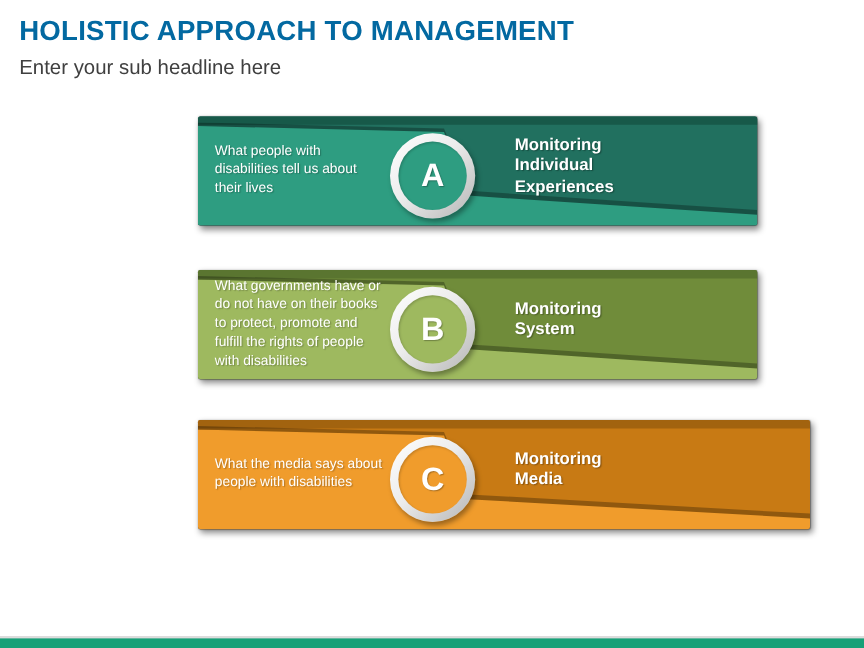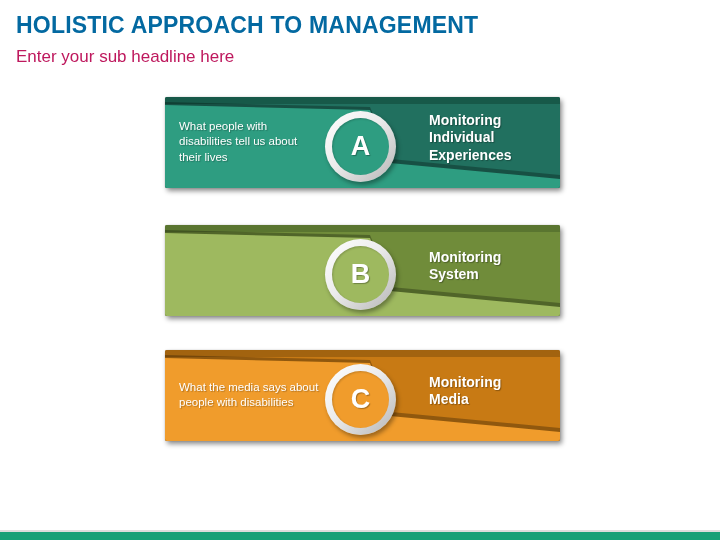--- a/index.html
+++ b/index.html
@@ -10,24 +10,24 @@
     position:relative;
     overflow:hidden;
   }
   .slide-title{
     position:absolute;left:16px;top:12px;
     font-size:23px;font-weight:bold;color:#0369a1;
     letter-spacing:.2px;
   }
   .slide-subtitle{
     position:absolute;left:16px;top:47px;
-    font-size:17px;color:#be185d;
+    font-size:17px;color:#404040;
   }
   .banner{
-    position:absolute;left:165px;width:395px;height:91px;
+    position:absolute;left:165px;width:466px;height:91px;
     background:var(--dark);
     border-radius:2px;
     box-shadow:2px 3px 5px rgba(0,0,0,.45), 0 0 1px rgba(0,0,0,.35);
   }
   .banner .top-strip{
     position:absolute;left:0;top:0;right:0;height:7px;
     background:var(--darker);
     border-radius:2px 2px 0 0;
   }
   .banner .ribbon-shadow{
@@ -66,21 +66,21 @@
     background:var(--light);
     display:flex;align-items:center;justify-content:center;
     box-shadow:inset 1px 1px 2px rgba(0,0,0,.18);
   }
   .badge .letter{
     color:#ffffff;font-size:27px;font-weight:bold;
     text-shadow:1px 1px 1px rgba(0,0,0,.3);
   }
   #banner-a{top:97px;}
   #banner-b{top:225px;}
-  #banner-c{top:350px;}
+  #banner-c{top:350px;padding-left:44px;}
   .footer-bar{
     position:absolute;left:0;right:0;bottom:0;height:8px;
     box-shadow:0 -2px 0 #dcdcdc;
   }
 </style>
 </head>
 <body>
 
 <div class="slide-title">HOLISTIC APPROACH TO MANAGEMENT</div>
 <div class="slide-subtitle">Enter your sub headline here</div>
@@ -99,20 +99,25 @@
   </div>
   <div class="heading">Monitoring
 Individual
 Experiences</div>
 </div>
 
 <div class="banner" id="banner-b" style="--dark: #708C3A; --darker: #5A7530; --light: #9EB95F;">
   <div class="top-strip"></div>
   <div class="ribbon-shadow"></div>
   <div class="ribbon-light"></div>
+  <div class="desc">What governments have or
+do not have on their books
+to protect, promote and
+fulfill the rights of people
+with disabilities</div>
   <div class="badge">
     <div class="badge-inner">
       <span class="letter">B</span>
     </div>
   </div>
   <div class="heading">Monitoring
 System</div>
 </div>
 
 <div class="banner" id="banner-c" style="--dark: #C87A14; --darker: #A2630F; --light: #F09C2C;">

